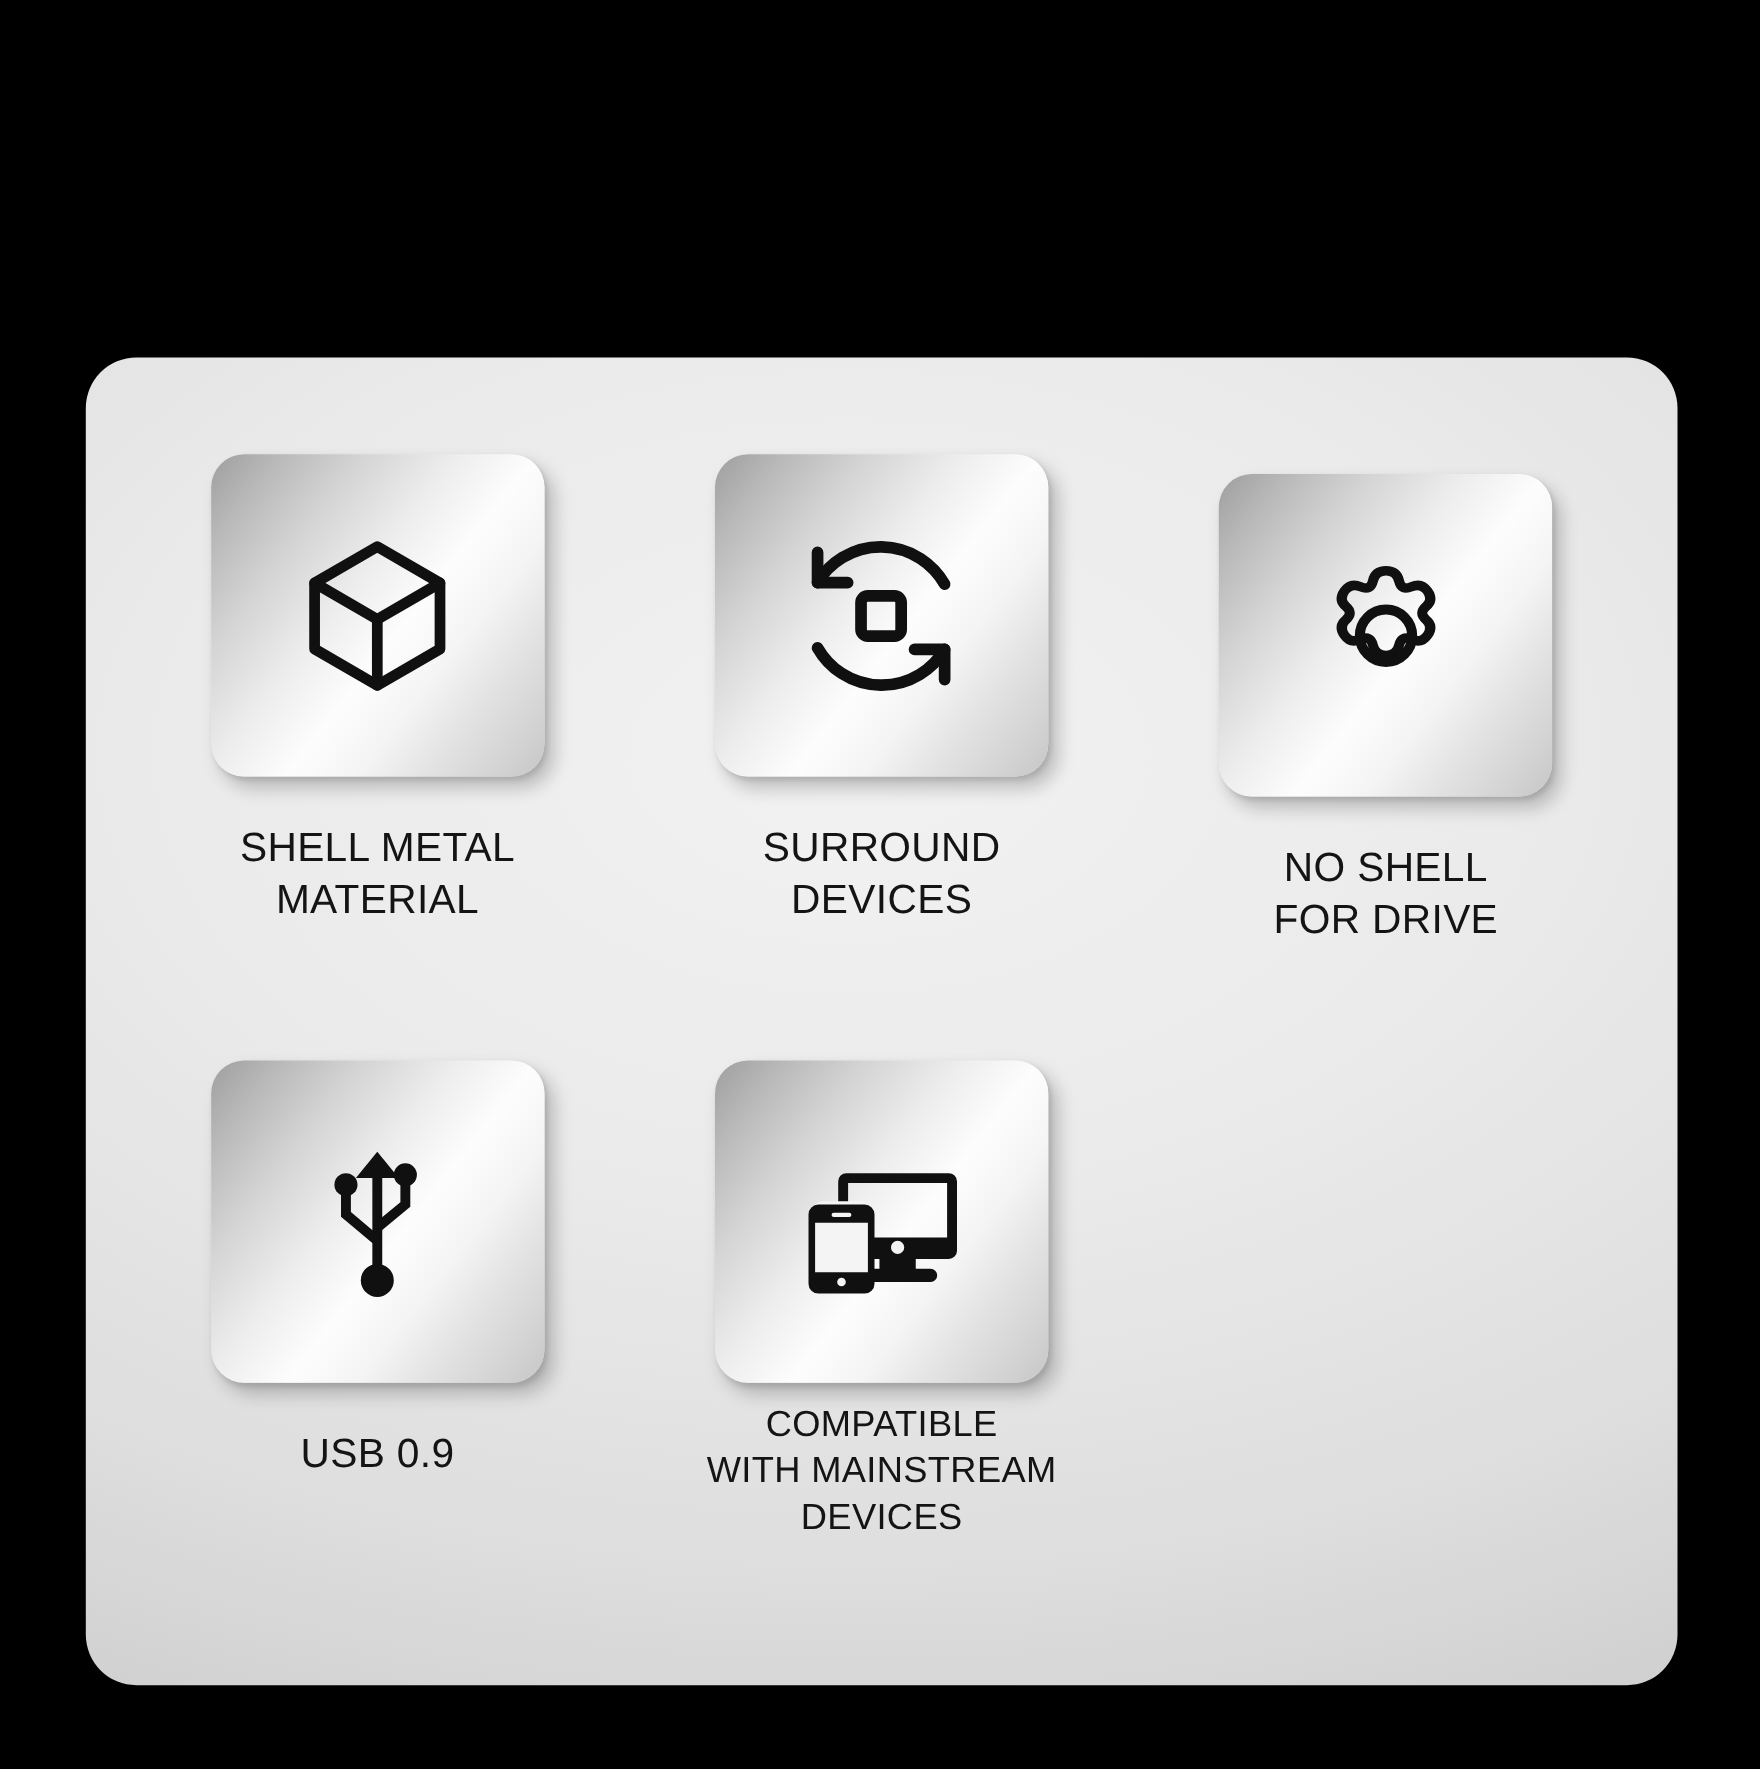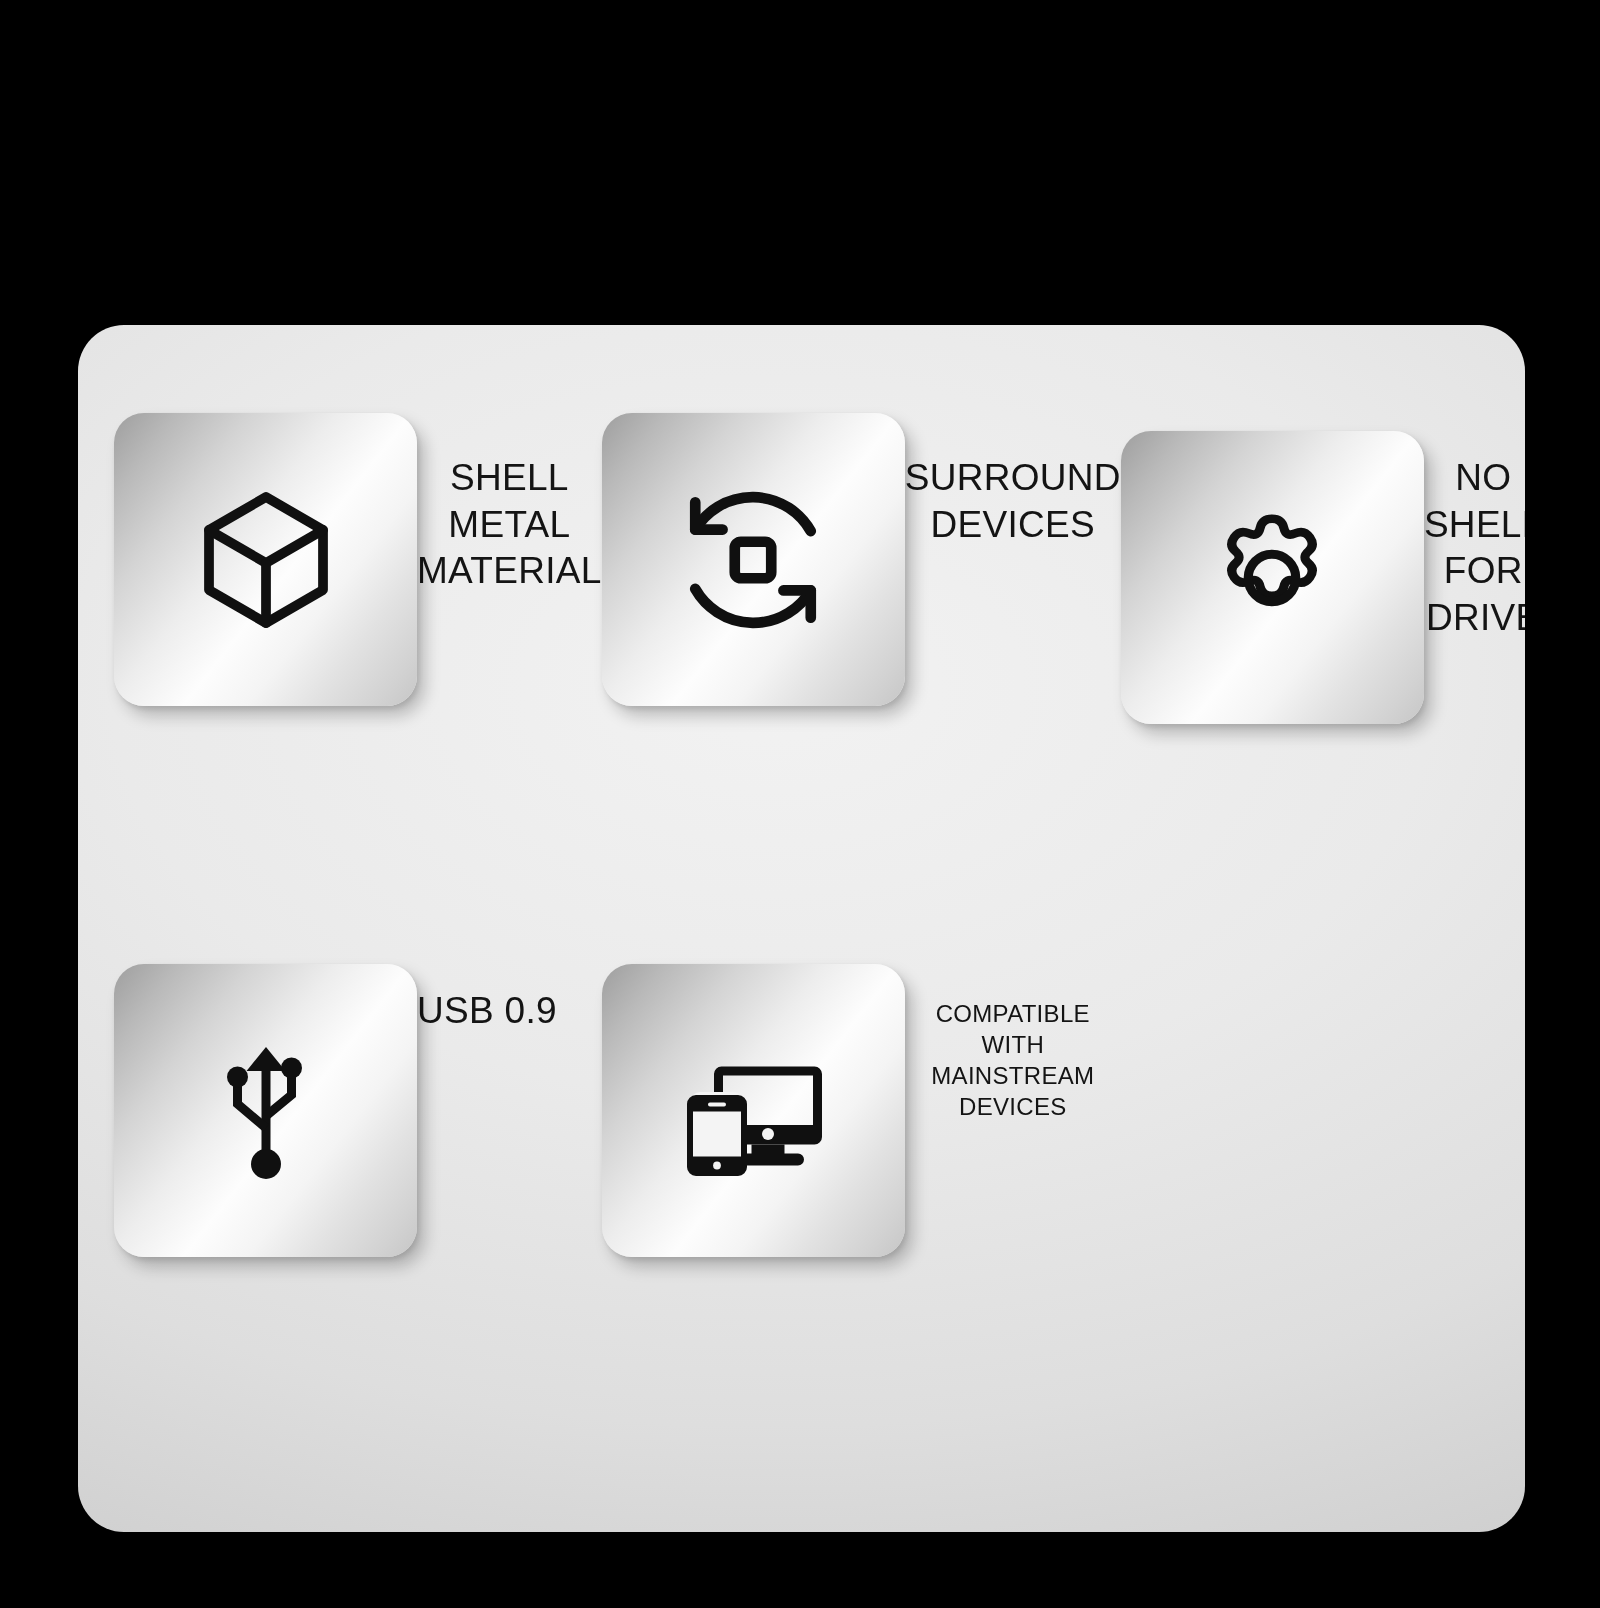--- a/index.html
+++ b/index.html
@@ -65,21 +65,22 @@
     width: 100%;
     height: 100%;
     display: grid;
     grid-template-columns: repeat(3, 1fr);
     grid-template-rows: repeat(2, 1fr);
     padding: 88px 36px 54px 36px;
   }
 
   .feature {
     display: flex;
-    align-items: flex-start;
+    flex-direction: column;
+    align-items: center;
   }
 
   
   .tile {
     position: relative;
     width: 303px;
     height: 293px;
     border-radius: 30px;
     background:
       linear-gradient(128deg,
@@ -113,22 +114,22 @@
     font-family: "Liberation Sans", sans-serif;
     font-size: 37px;
     font-weight: 400;
     line-height: 1.26;
     text-align: center;
     letter-spacing: 0.3px;
     white-space: pre-line;
   }
 
   .caption.small {
-    font-size: 24px;
-    margin-top: 52px;
+    font-size: 33px;
+    margin-top: 16px;
     line-height: 1.3;
   }
 
   
   .row-2 .tile { margin-top: 18px; }
 </style>
 </head>
 <body>
 
 <div id="page">

